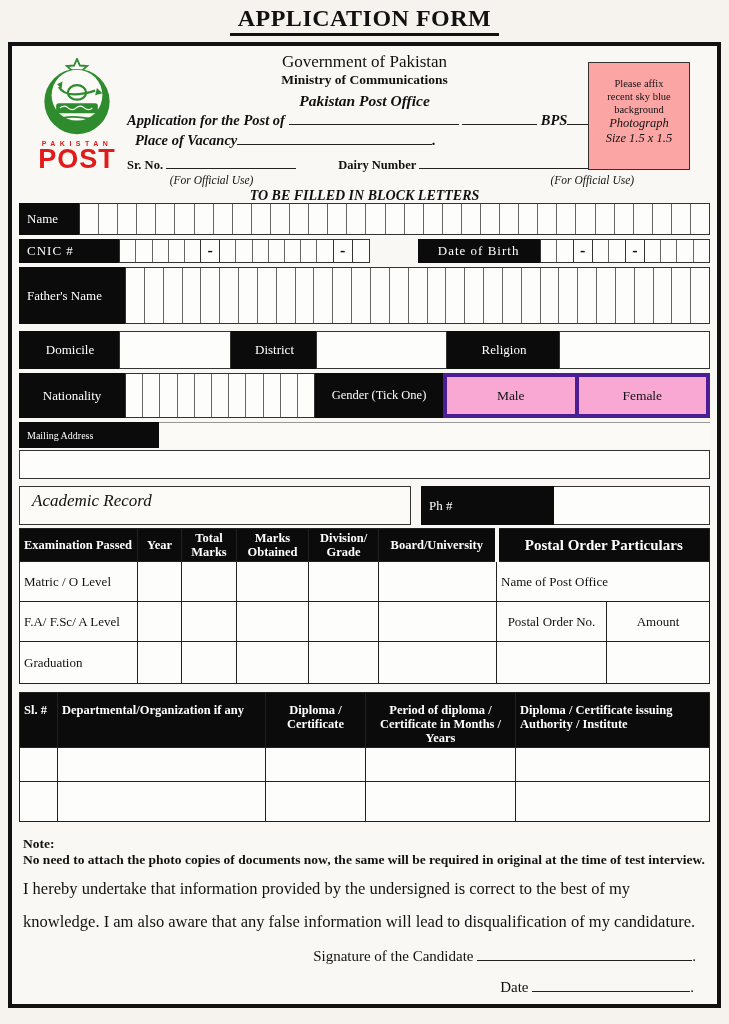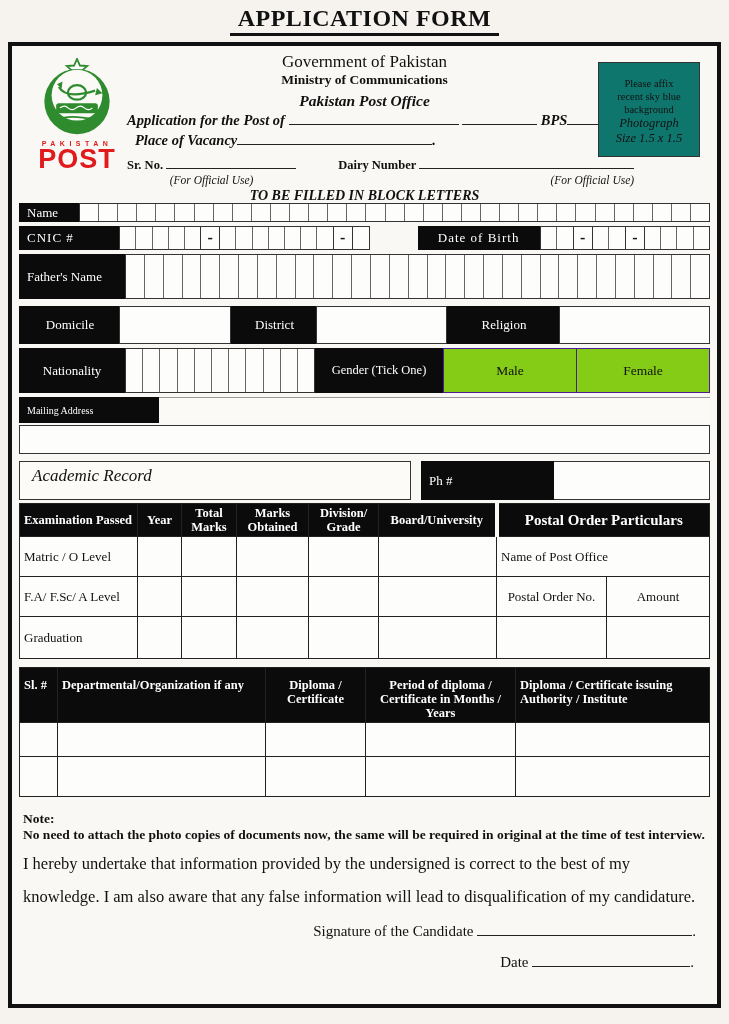--- a/index.html
+++ b/index.html
@@ -25,56 +25,56 @@
   .sr-row { display:flex; padding-left:108px; margin-top:7px; font-size:12.5px; font-weight:bold; }
   .sr-col { margin-right:42px; }
   .sr-note { font-style:italic; font-weight:normal; font-size:11.5px; text-align:center; margin-top:1px; }
   .sr-note.right { text-align:right; }
   .block-letters { text-align:center; font-weight:bold; font-style:italic; font-size:14px; margin-top:2px; }
 
   .logo { position:absolute; left:8px; top:8px; width:100px; text-align:center; }
   .logo .brand-top { color:#e11b1b; font-family:"Liberation Sans",sans-serif; font-size:7px; font-weight:bold; letter-spacing:4.5px; line-height:7px; }
   .logo .brand-bottom { color:#e11b1b; font-family:"Liberation Sans",sans-serif; font-size:27px; font-weight:bold; letter-spacing:1px; line-height:24px; }
 
-  .photo-box { position:absolute; right:10px; top:12px; width:102px; height:95px; border:1.5px solid #333;
-               background:#0f766e; text-align:center; font-size:10.5px; padding-top:14px; line-height:13px; }
+  .photo-box { position:absolute; right:20px; top:12px; width:102px; height:108px; border:1.5px solid #333;
+               background:#fca5a5; text-align:center; font-size:10.5px; padding-top:14px; line-height:13px; }
   .photo-box .it { font-style:italic; font-size:12.5px; line-height:15px; }
 
   
   .blabel { background:#0b0b0b; color:#fff; display:flex; align-items:center; padding-left:8px; font-size:13px; flex:0 0 auto; }
   .rowline { display:flex; align-items:stretch; }
   .boxes { display:flex; border:1px solid #333; background:#fdfdfc; }
   .boxes > div { flex:1; border-left:1px solid #666; }
   .boxes > div:first-child { border-left:none; }
   .dashcell { display:flex; align-items:center; justify-content:center; background:#fdfdfc;
               border-top:1px solid #333; border-bottom:1px solid #333; font-weight:bold; flex:0 0 18px; }
   .wcell { background:#fdfdfc; border:1px solid #333; }
 
-  .name-row { height:19px; margin-top:3px; }
+  .name-row { height:32px; margin-top:3px; }
   .name-row .blabel { width:60px; }
   .name-row .boxes { flex:1; }
 
   .cnic-row { height:24px; margin-top:4px; }
   .cnic-row .blabel { width:100px; letter-spacing:1px; }
   .cnic-row .dob { width:122px; justify-content:center; padding-left:0;margin-left:48px; }
   .g5{flex:5}.g7{flex:7}.g1{flex:1}.g2{flex:2}.g4{flex:4}
 
-  .father-row { height:45px; margin-top:4px; }
+  .father-row { height:57px; margin-top:4px; }
   .father-row .blabel { width:106px; }
   .father-row .boxes { flex:1; }
 
   .dom-row { height:38px; margin-top:7px; }
   .dom-row .blabel { justify-content:center; padding-left:2px; }
   .dom-l{width:100px}.dom-w1{width:112px}.dist-l{width:85px}.dist-w{width:131px}.rel-l{width:112px}.rel-w{flex:1}
 
   .nat-row { height:45px; margin-top:4px; }
   .nat-l { width:106px; justify-content:center; padding-left:0; }
   .nat-boxes { width:190px; }
   .gen-l { width:128px; justify-content:center; padding-left:0; font-size:12.5px; }
-  .mf-cell { flex:1; display:flex; align-items:center; justify-content:center; font-size:13.5px; background:#84cc16; border:1px solid #4c1d95; }
+  .mf-cell { flex:1; display:flex; align-items:center; justify-content:center; font-size:13.5px; background:#f9a8d4; border:4px solid #4c1d95; }
   .mf-cell.female { border-left:none; }
 
   .mail-label-row { height:26px; margin-top:4px; display:flex; }
   .mail-label-row .blabel { width:140px; font-size:10px; }
   .mail-label-row .top-strip { flex:1; background:#fbfaf7; border-top:1px solid #999; }
   .mail-box { height:29px; margin-top:2px; }
 
   .acad-row { display:flex; height:39px; margin-top:7px; }
   .acad-box { width:392px; border:1px solid #333; background:#fcfbf8; display:flex; align-items:flex-start;
               font-style:italic; font-size:17px; padding:4px 0 0 12px; }

